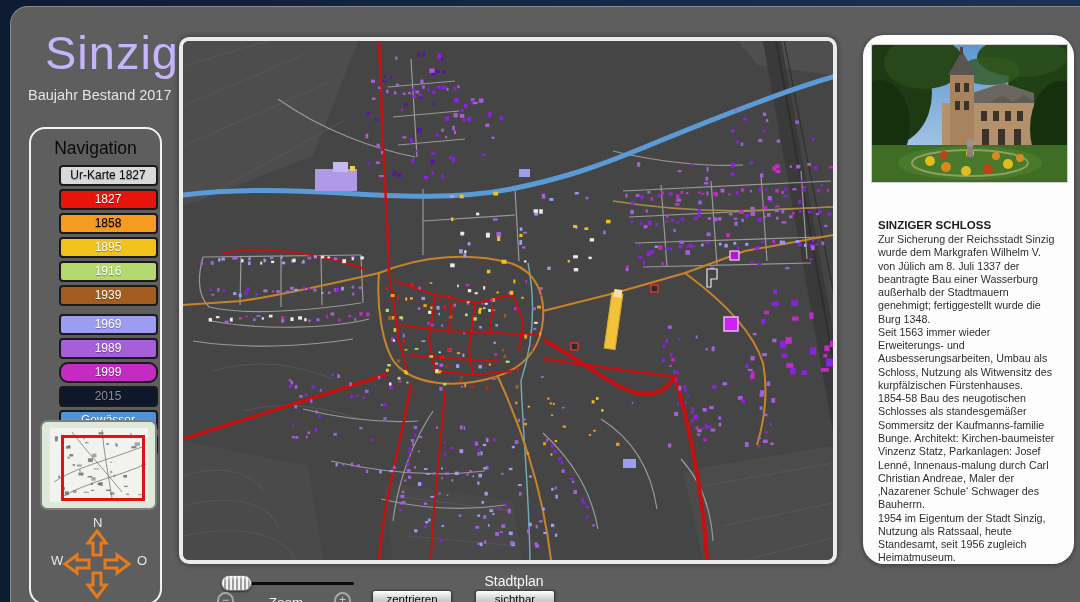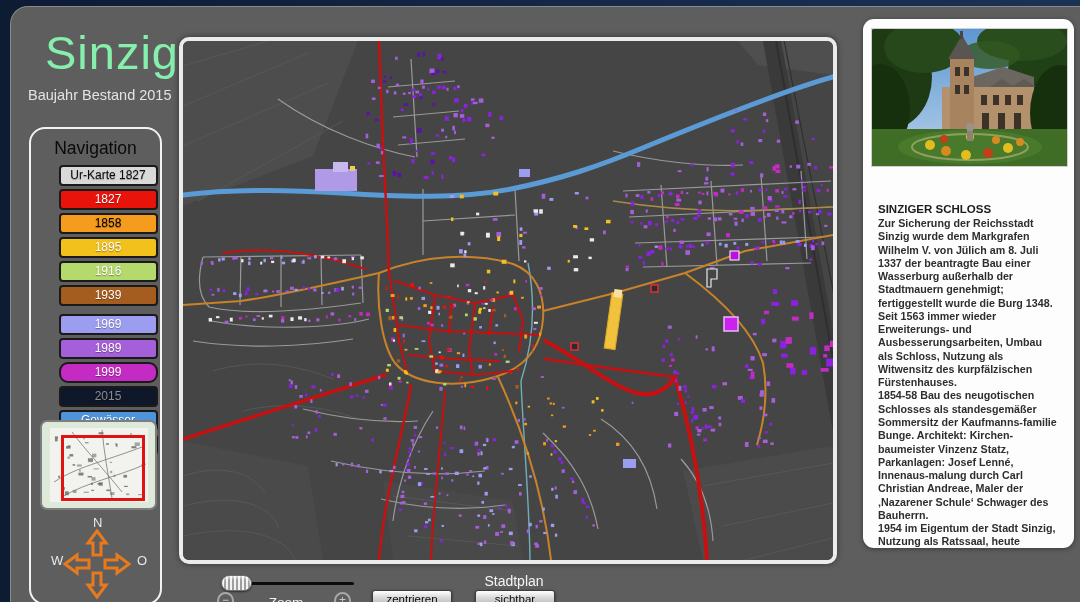--- a/index.html
+++ b/index.html
@@ -10,21 +10,21 @@
   }
   .stage{position:absolute;left:0;top:0;width:1080px;height:602px;}
   .main-panel{
     position:absolute;left:10px;top:6px;width:1070px;height:596px;
     background:#5e5e5e;border-radius:18px 0 0 0;
     border-top:1px solid #8a8a8a;border-left:1px solid #8a8a8a;
   }
   
   .app-title{
     position:absolute;left:34px;top:18px;width:130px;
-    font-size:47px;color:#86efac;letter-spacing:1px;
+    font-size:47px;color:#c4b5fd;letter-spacing:1px;
   }
   .app-subtitle{
     position:absolute;left:17px;top:80px;width:150px;
     font-size:14.5px;color:#e3e3e3;
   }
   .nav-panel{
     position:absolute;left:18px;top:120px;width:133px;height:478px;
     border:2px solid #f2f2f2;border-radius:16px;box-sizing:border-box;
   }
   .nav-heading{
@@ -92,47 +92,47 @@
     box-shadow:0 1px 3px rgba(0,0,0,0.55);
   }
   .btn-center{left:361px;}
   .btn-visible{left:464px;}
   .stadtplan-label{
     position:absolute;left:463px;top:566px;width:80px;text-align:center;
     font-size:14px;color:#f5f5f5;
   }
   
   .info-panel{
-    position:absolute;left:852px;top:12px;width:211px;height:529px;
-    background:#fdfdfd;border-radius:11px;
+    position:absolute;left:852px;top:28px;width:211px;height:529px;
+    background:#fdfdfd;border-radius:21px;
     box-shadow:0 1px 5px rgba(0,0,0,0.4);
     overflow:hidden;
   }
   .info-photo{
     position:absolute;left:8px;top:9px;width:195px;height:137px;
     border:1px solid #cfcfcf;overflow:hidden;background:#7aa8d8;
   }
   .info-heading{
     position:absolute;left:15px;top:184px;width:182px;
     font-size:11.5px;font-weight:bold;color:#1c1c1c;
   }
   .info-text{
     position:absolute;left:15px;top:198px;width:183px;
     font-size:10.7px;line-height:1.24;color:#2e2e2e;
   }
-  .info-text p{margin:0 4px 0 0;font-weight:bold;}
+  .info-text p{margin:0 4px 0 0;}
 </style>
 </head>
 <body>
 
 <div class="stage">
   <div class="main-panel">
 
     <div class="app-title">Sinzig</div>
-    <div class="app-subtitle">Baujahr Bestand 2015</div>
+    <div class="app-subtitle">Baujahr Bestand 2017</div>
 
     <div class="nav-panel">
       <div class="nav-heading">Navigation</div>
       <div class="nav-buttons">
         <div class="btn-year" style="background: rgb(217, 217, 217); color: rgb(13, 13, 13);">Ur-Karte 1827</div>
         <div class="btn-year" style="background: rgb(232, 20, 12); color: rgb(255, 255, 255);">1827</div>
         <div class="btn-year" style="background: rgb(245, 155, 30); color: #000000;">1858</div>
         <div class="btn-year" style="background: rgb(242, 193, 28); color: rgb(255, 255, 255);">1895</div>
         <div class="btn-year" style="background: rgb(180, 217, 109); color: rgb(255, 255, 255);">1916</div>
         <div class="btn-year" style="background: rgb(165, 93, 31); color: rgb(255, 255, 255);">1939</div>

